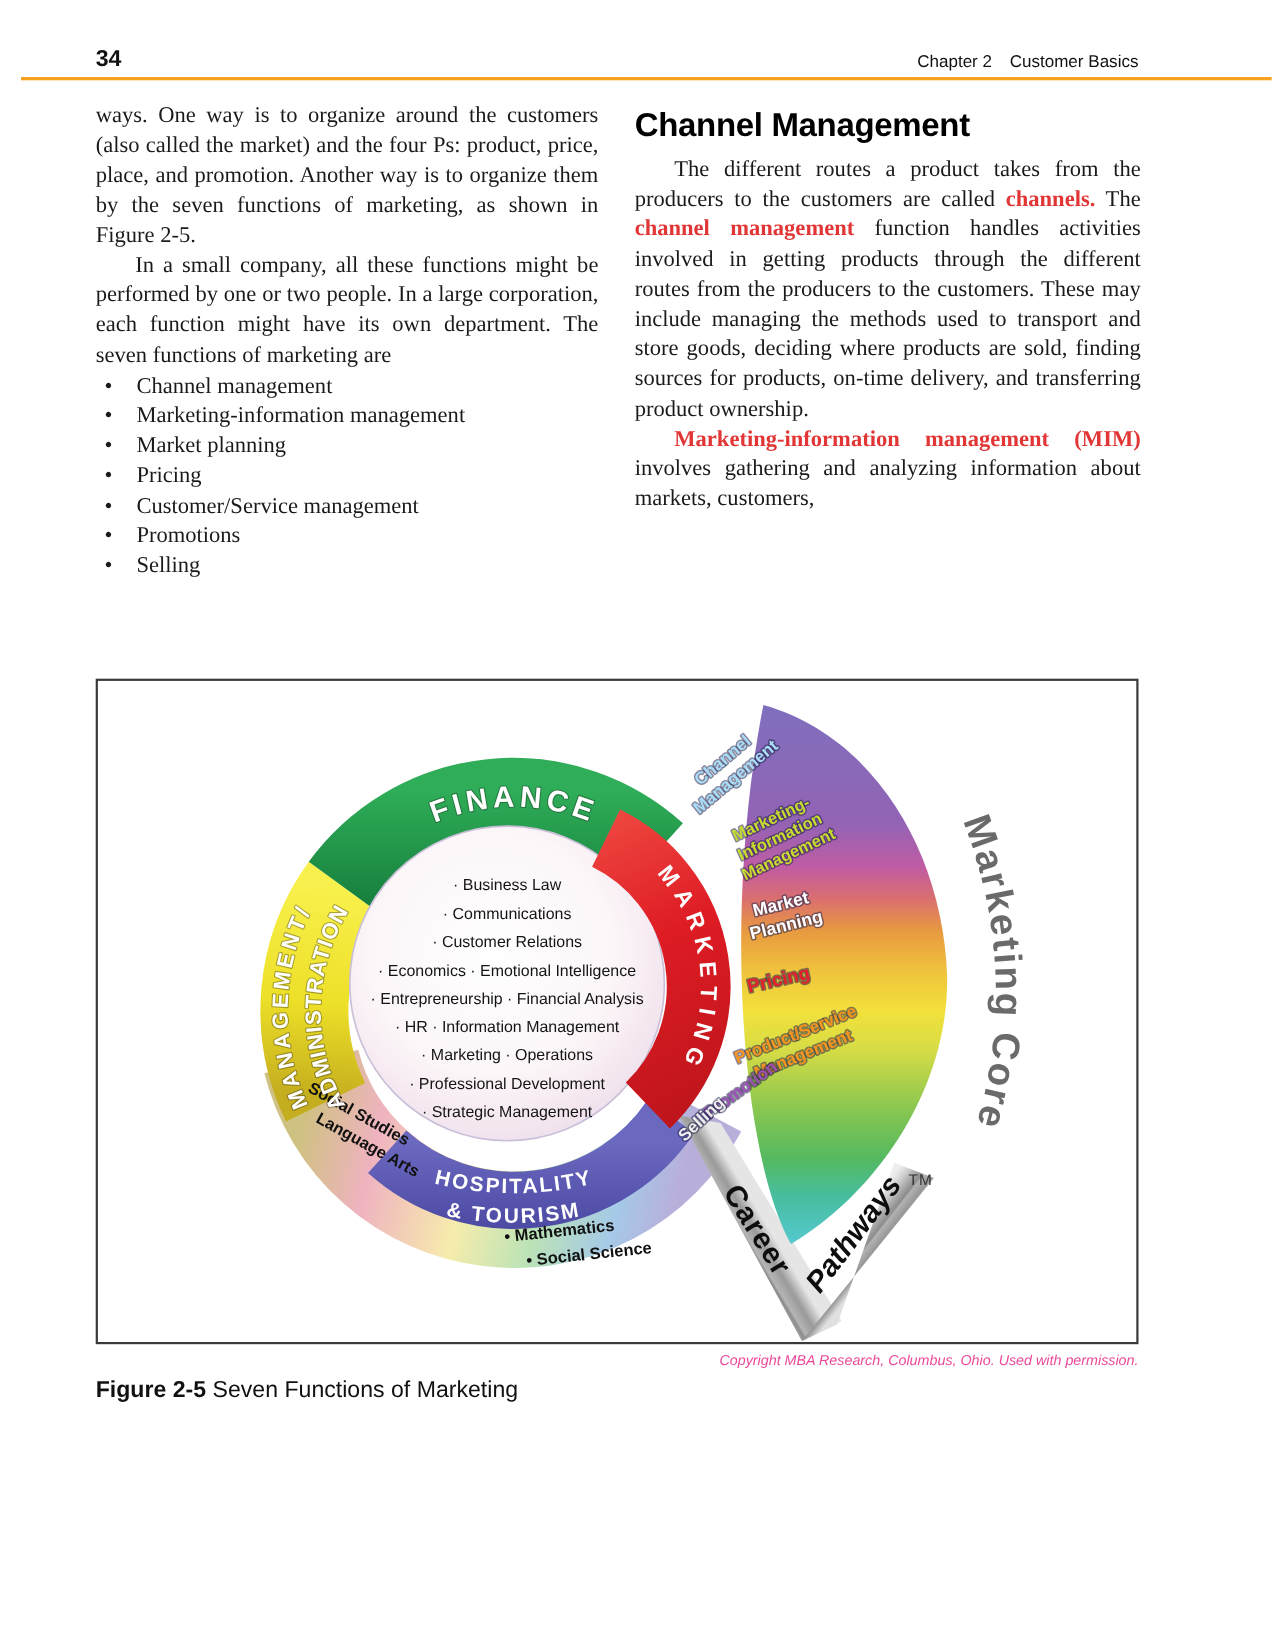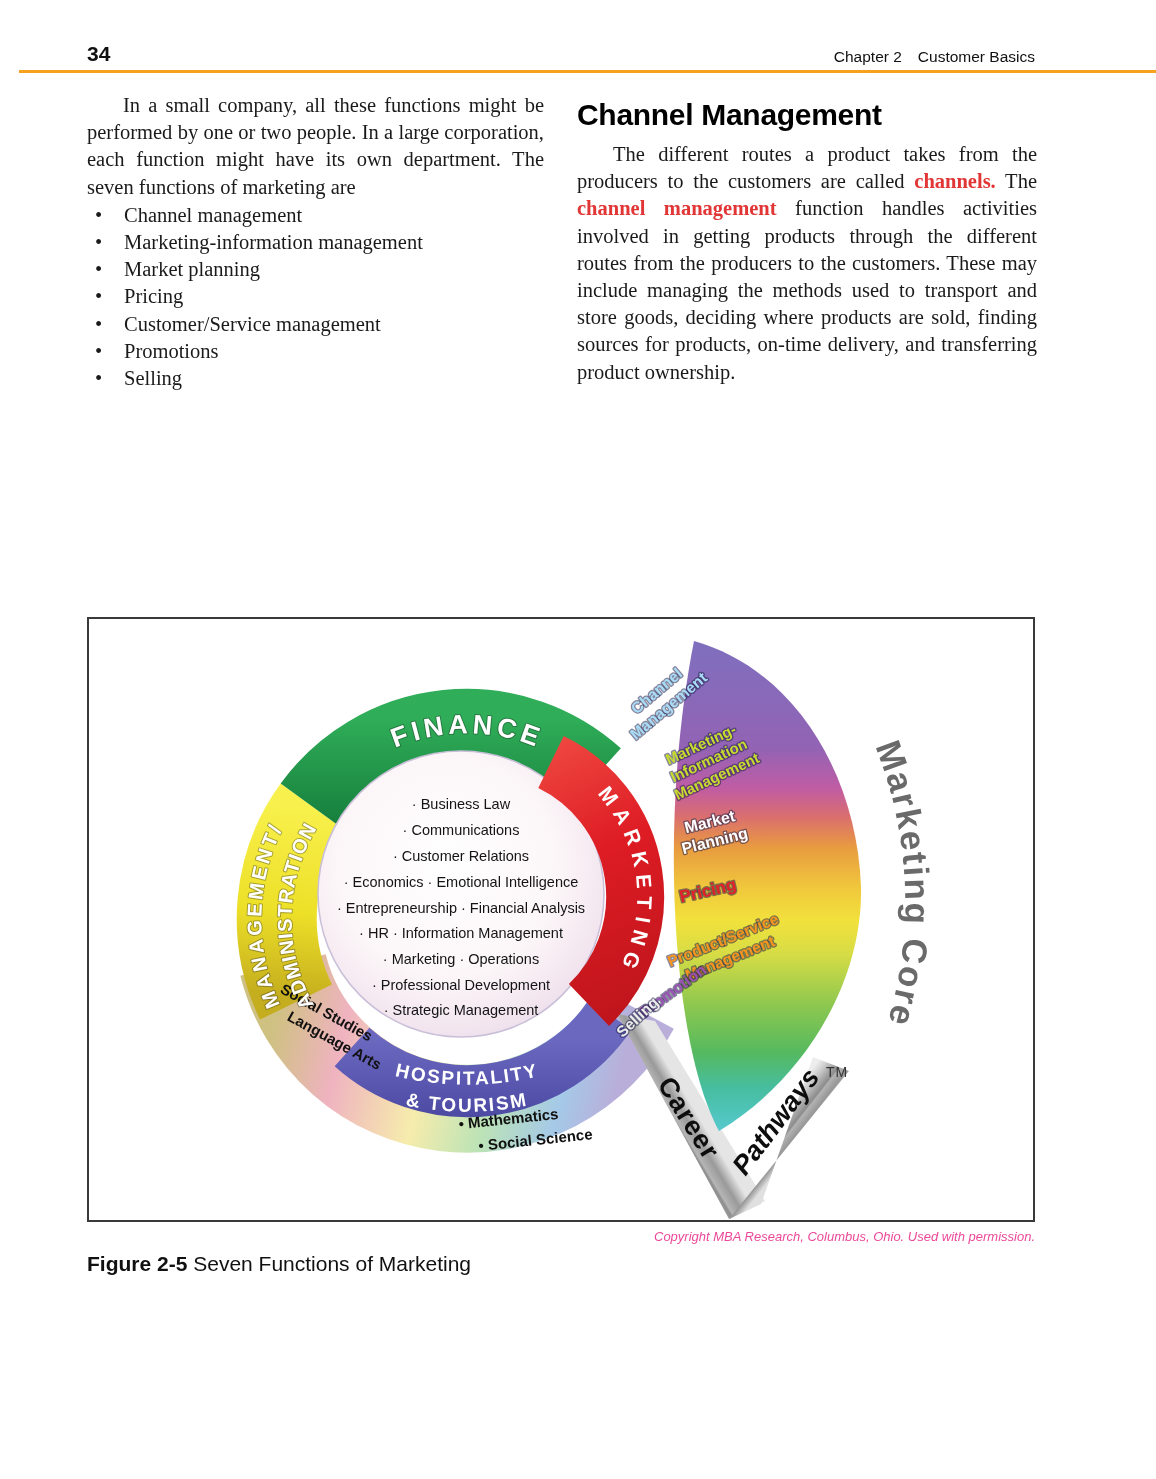--- a/index.html
+++ b/index.html
@@ -62,20 +62,21 @@
 <div class="page">
 
   <div class="pagenum">34</div>
   <div class="running-head">
     <span>Chapter 2</span>
     <span>Customer Basics</span>
   </div>
   <div class="head-rule"></div>
 
   <div class="col-left">
+    <p>ways. One way is to organize around the customers (also called the market) and the four Ps: product, price, place, and promotion. Another way is to organize them by the seven functions of marketing, as shown in Figure 2-5.</p>
     <p class="ind">In a small company, all these functions might be performed by one or two people. In a large corporation, each function might have its own department. The seven functions of marketing are</p>
     <div class="bullets">
       <div class="bullet-row">
           <span class="bullet-dot">•</span>
           <span>Channel management</span>
         </div>
       <div class="bullet-row">
           <span class="bullet-dot">•</span>
           <span>Marketing-information management</span>
         </div>
@@ -98,20 +99,21 @@
       <div class="bullet-row">
           <span class="bullet-dot">•</span>
           <span>Selling</span>
         </div>
     </div>
   </div>
 
   <div class="col-right">
     <h1 class="sec">Channel Management</h1>
     <p class="ind"><span>The different routes a product takes from the producers to the customers are called </span><span class="term">channels.</span><span> The </span><span class="term">channel management</span><span> function handles activities involved in getting products through the different routes from the producers to the customers. These may include managing the methods used to transport and store goods, deciding where products are sold, finding sources for products, on-time delivery, and transferring product ownership.</span></p>
+    <p class="ind"><span class="term">Marketing-information management (MIM)</span><span> involves gathering and analyzing information about markets, customers,</span></p>
   </div>
 
   <div class="figure-box">
     <svg width="944" height="601" viewBox="0 0 944 601">
       <defs>
         <linearGradient id="gradPastel" gradientUnits="userSpaceOnUse" x1="200" y1="340" x2="540" y2="420">
           <stop offset="0" stop-color="#CFC182"></stop>
             <stop offset="0.2" stop-color="#EFB3C0"></stop>
           <stop offset="0.45" stop-color="#F6ECAC"></stop>
             <stop offset="0.65" stop-color="#BCE3B6"></stop>

